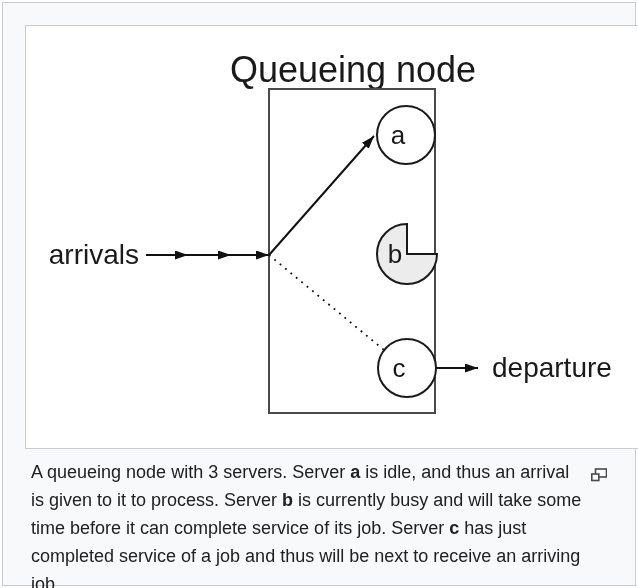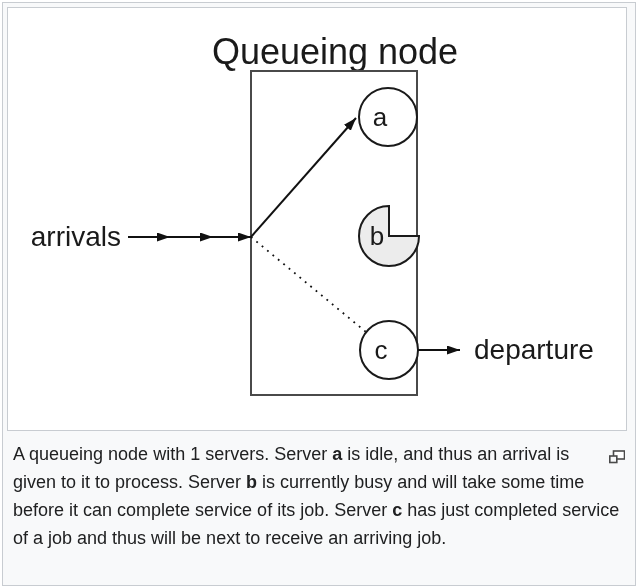--- a/index.html
+++ b/index.html
@@ -10,21 +10,21 @@
     height: 588px;
     font-family: "Liberation Sans", sans-serif;
   }
   .thumb {
     box-sizing: border-box;
     width: 634px;
     height: 584px;
     margin: 2px;
     border: 1px solid #c8ccd1;
     background: #f8f9fa;
-    padding: 4px;
+    padding: 22px;
   }
   .image-frame {
     box-sizing: border-box;
     width: 620px;
     height: 424px;
     border: 1px solid #c8ccd1;
     background: #ffffff;
     overflow: hidden;
   }
   .image-frame svg { display: block; }
@@ -102,16 +102,16 @@
     </svg>
   </div>
 
   <figcaption>
     <span class="magnify" title="">
       <svg width="16" height="14" viewBox="0 0 16 14">
         <rect x="4.5" y="1" width="11" height="8" fill="#ffffff" stroke="#4a4a4a" stroke-width="1.6"></rect>
         <rect x="0.8" y="6" width="7" height="6.5" fill="#f8f9fa" stroke="#4a4a4a" stroke-width="1.6"></rect>
       </svg>
     </span>
-    <span id="caption-text"><span>A queueing node with 1 servers. Server </span><b>a</b><span> is idle, and thus an arrival is given to it to process. Server </span><b>b</b><span> is currently busy and will take some time before it can complete service of its job. Server </span><b>c</b><span> has just completed service of a job and thus will be next to receive an arriving job.</span></span>
+    <span id="caption-text"><span>A queueing node with 3 servers. Server </span><b>a</b><span> is idle, and thus an arrival is given to it to process. Server </span><b>b</b><span> is currently busy and will take some time before it can complete service of its job. Server </span><b>c</b><span> has just completed service of a job and thus will be next to receive an arriving job.</span></span>
   </figcaption>
 
 </figure>
 
 </body></html>

